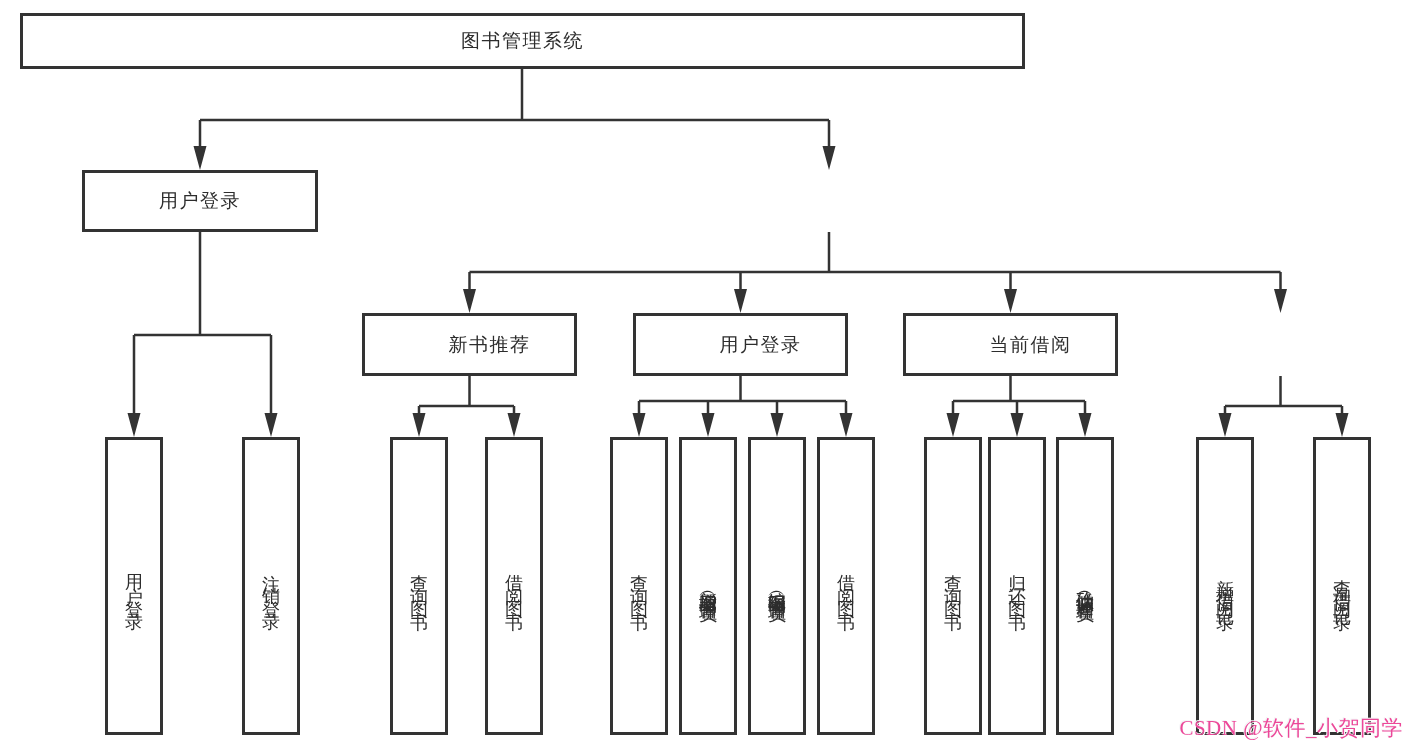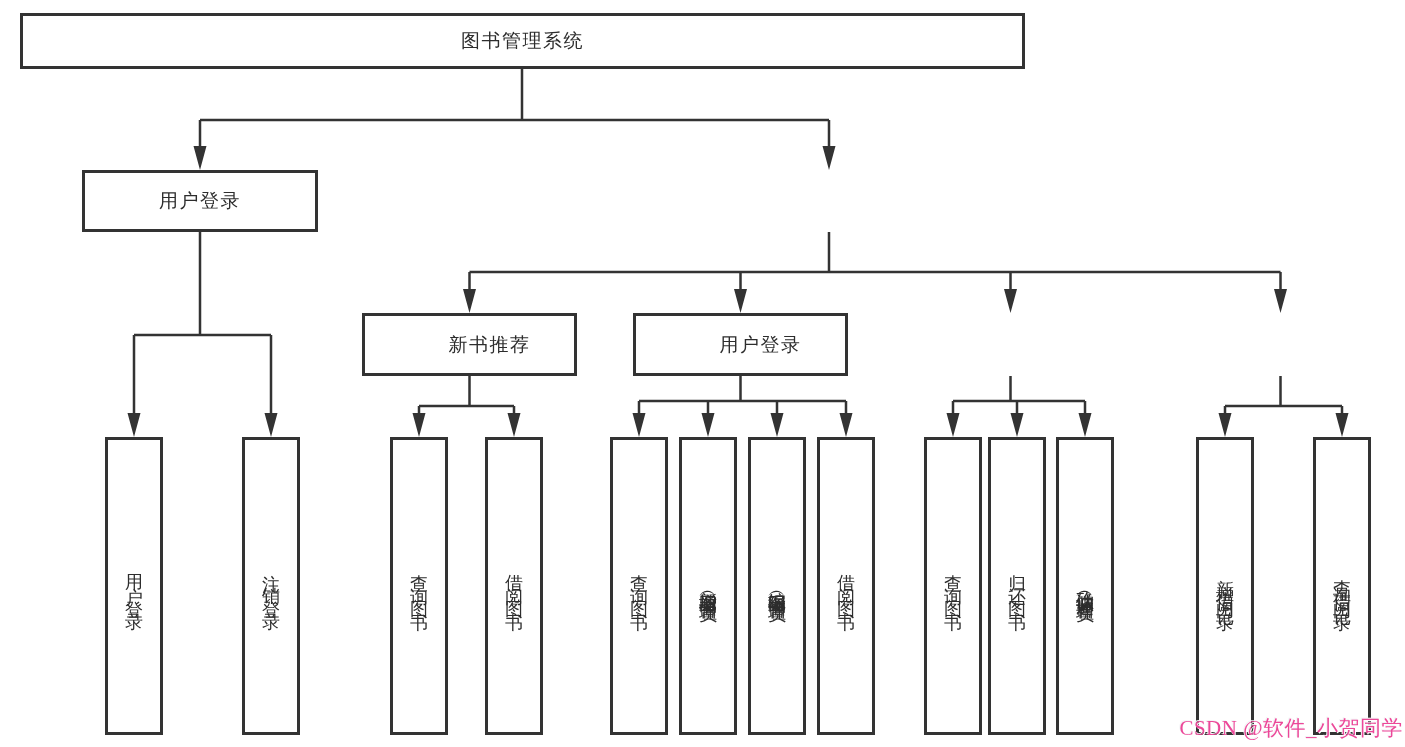--- a/index.html
+++ b/index.html
@@ -75,20 +75,23 @@
   <div class="box hbox lvl1" style="left:82px;width:236px">
     <span>用户登录</span>
   </div>
 
   <div class="box hbox lvl2" style="left:362px;width:215px">
     <span>新书推荐</span>
   </div>
   <div class="box hbox lvl2" style="left:633px;width:215px">
     <span>用户登录</span>
   </div>
+  <div class="box hbox lvl2" style="left:903px;width:215px">
+    <span>当前借阅</span>
+  </div>
 
   <div class="box leaf" style="left:105px">
     <span class="vtext ls-wide">用户登录</span>
   </div>
   <div class="box leaf" style="left:242px">
     <span class="vtext ls-wide">注销登录</span>
   </div>
   <div class="box leaf" style="left:390px">
     <span class="vtext ls-wide">查询图书</span>
   </div>

